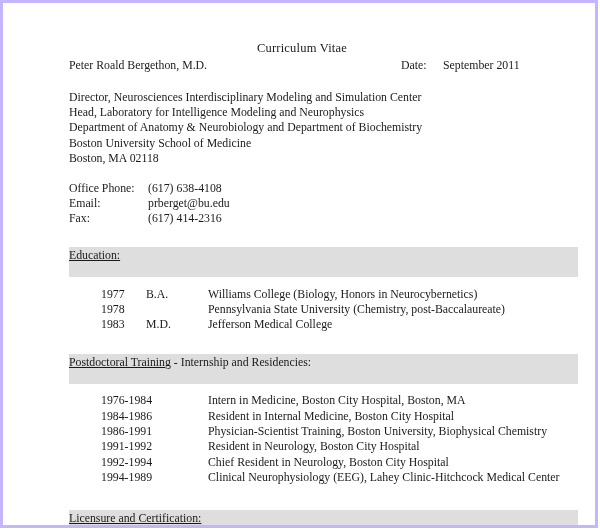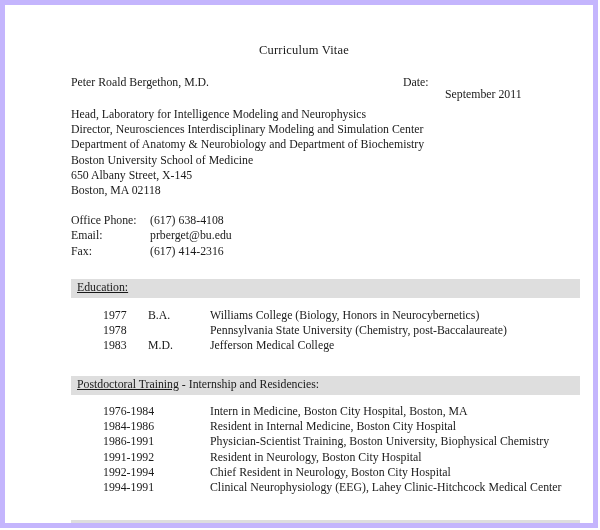--- a/index.html
+++ b/index.html
@@ -12,21 +12,21 @@
     height: 530px;
     overflow: hidden;
     font-family: "Liberation Serif", "DejaVu Serif", serif;
     color: #1a1a1a;
   }
   .page {
     position: relative;
     width: 598px;
     height: 528px;
     background: #ffffff;
-    border: 5px solid #c4b5fd;
+    border: 3px solid #c4b5fd;
     box-sizing: border-box;
     overflow: hidden;
   }
   .doc {
     position: absolute;
     left: 0; top: 0;
     width: 598px;
   }
 
   
@@ -34,39 +34,39 @@
     text-align: center;
     font-size: 12.5px;
     margin-top: 38px;
     line-height: 14px;
     letter-spacing: .2px;
   }
 
   
   .name-row {
     position: relative;
-    margin-top: 18px;
+    margin-top: 3px;
     height: 15px;
     font-size: 11.8px;
   }
   .name-row .who {
     position: absolute;
     left: 66px;
     top: 0;
     white-space: nowrap;
   }
   .name-row .date-label {
     position: absolute;
     left: 398px;
     top: 0;
   }
   .name-row .date-value {
     position: absolute;
     left: 440px;
-    top: 12px;
+    top: 0;
     white-space: nowrap;
   }
 
   
   .addr {
     margin-top: 17px;
     padding-left: 66px;
     font-size: 11.8px;
     line-height: 15.2px;
   }
@@ -82,24 +82,24 @@
   }
   .contact .row { position: relative; height: 15.2px; }
   .contact .lab { position: absolute; left: 0; top: 0; }
   .contact .val { position: absolute; left: 79px; top: 0; white-space: nowrap; }
 
   
   .band {
     margin-left: 66px;
     width: 509px;
     background: #dedede;
-    height: 19px;
+    height: 30px;
     line-height: 16px;
     font-size: 11.8px;
-    padding-left: 6px;
+    padding-left: 0;
     box-sizing: border-box;
     white-space: nowrap;
   }
   .band .u { text-decoration: underline; }
   .sec-education { margin-top: 20px; }
   .sec-postdoc   { margin-top: 22px; }
   .sec-licensure { margin-top: 25px; }
 
   
   .entries {
@@ -134,25 +134,24 @@
 
     <div class="title">Curriculum Vitae</div>
 
     <div class="name-row">
       <span class="who">Peter Roald Bergethon, M.D.</span>
       <span class="date-label">Date:</span>
       <span class="date-value">September 2011</span>
     </div>
 
     <div class="addr">
+      <div>Director, Neurosciences Interdisciplinary Modeling and Simulation Center</div>
       <div>Head, Laboratory for Intelligence Modeling and Neurophysics</div>
-      <div>Director, Neurosciences Interdisciplinary Modeling and Simulation Center</div>
       <div>Department of Anatomy &amp; Neurobiology and Department of Biochemistry</div>
       <div>Boston University School of Medicine</div>
-      <div>650 Albany Street, X-145</div>
       <div>Boston, MA  02118</div>
     </div>
 
     <div class="contact">
       <div class="row">
         <span class="lab">Office Phone:</span>
         <span class="val">(617) 638-4108</span>
       </div>
       <div class="row">
         <span class="lab">Email:</span>
@@ -201,21 +200,21 @@
       </div>
       <div class="entry">
         <span class="yr">1991-1992</span>
         <span class="desc">Resident in Neurology, Boston City Hospital</span>
       </div>
       <div class="entry">
         <span class="yr">1992-1994</span>
         <span class="desc">Chief Resident in Neurology, Boston City Hospital</span>
       </div>
       <div class="entry">
-        <span class="yr">1994-1991</span>
+        <span class="yr">1994-1989</span>
         <span class="desc">Clinical Neurophysiology (EEG), Lahey Clinic-Hitchcock Medical Center</span>
       </div>
     </div>
 
     <div class="band sec-licensure"><span class="u">Licensure and Certification:</span><span></span></div>
 
     <div class="entries entries-licensure">
       <div class="entry">
         <span class="yr">1984</span>
         <span class="desc">Diplomate, National Board of Medical Examiners</span>

